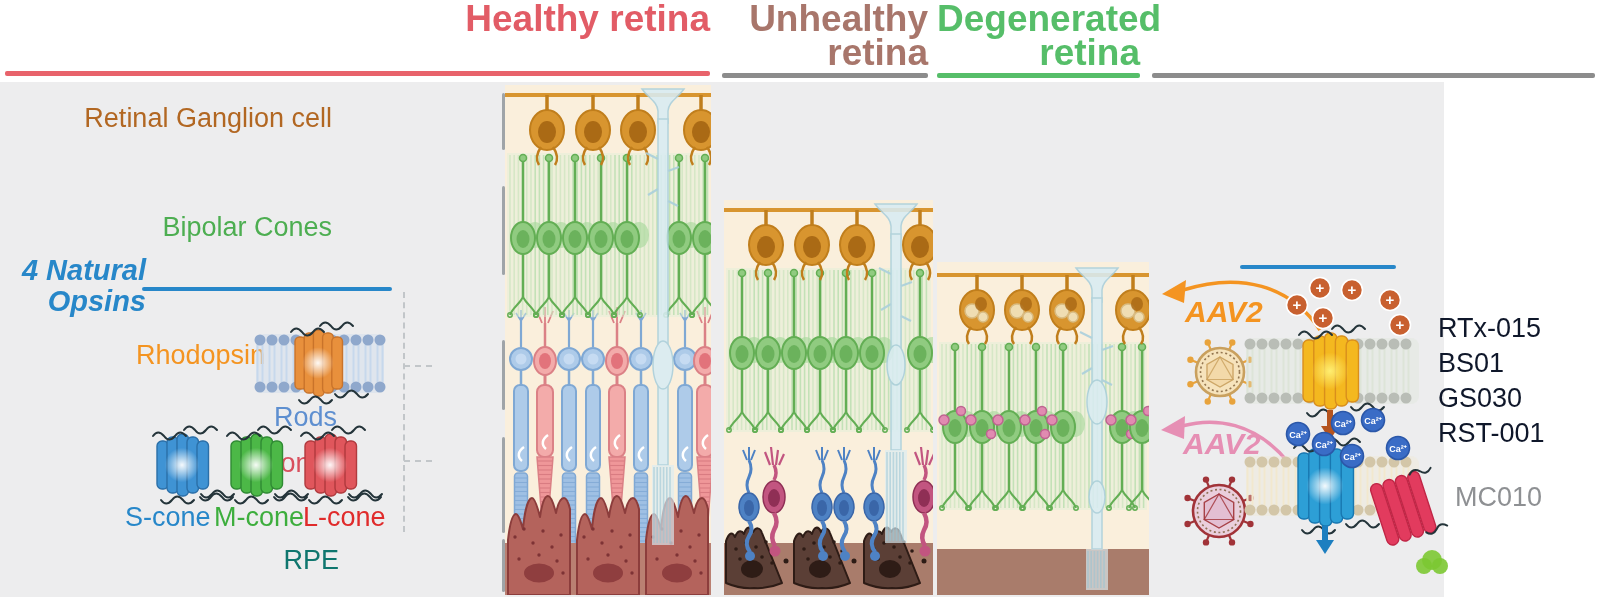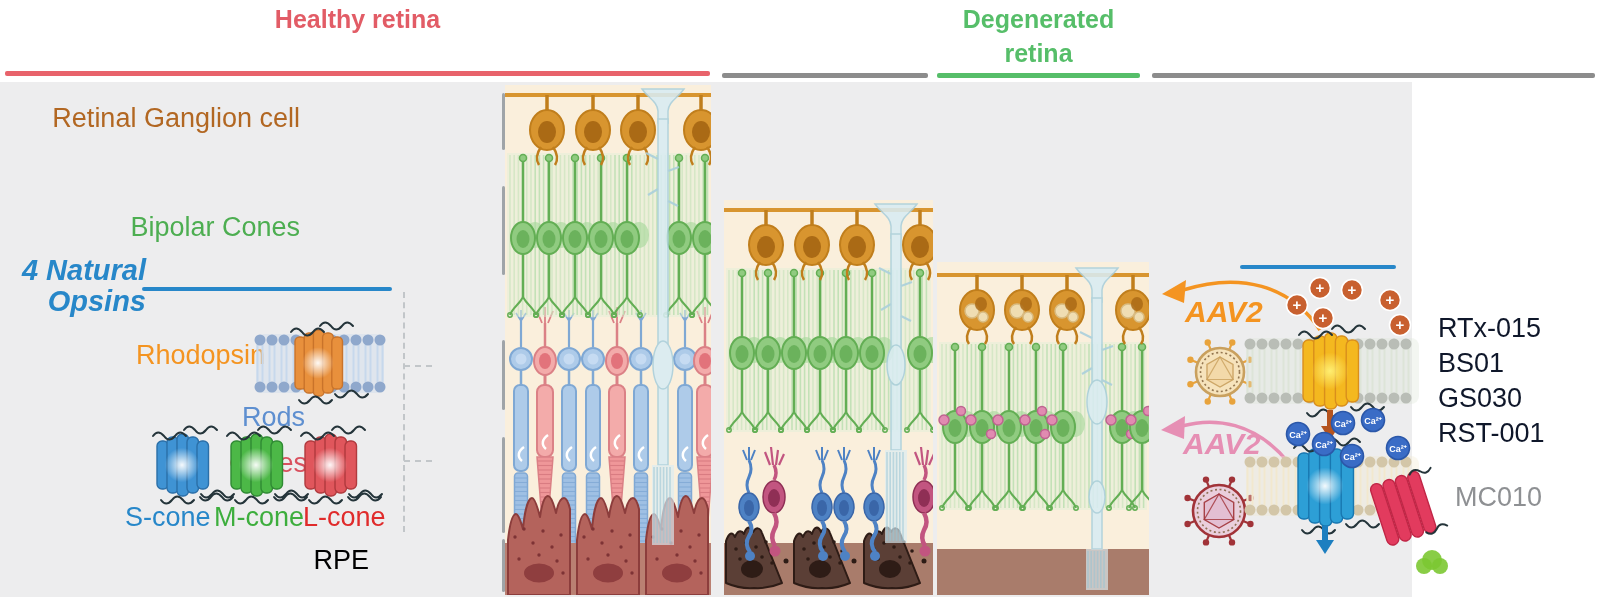--- a/index.html
+++ b/index.html
@@ -1,50 +1,51 @@
 <!DOCTYPE html>
 <html><head>
 <meta charset="utf-8">
 <style>
   html,body{margin:0;padding:0;background:#fff;}
   #canvas{position:relative;width:1600px;height:607px;background:#fff;overflow:hidden;
           font-family:"Liberation Sans",sans-serif;}
-  .hdr{position:absolute;top:2px;text-align:center;font-weight:bold;font-size:25px;line-height:34px;}
+  .hdr{position:absolute;top:2px;text-align:right;font-weight:bold;font-size:37px;line-height:34px;}
   .rule{position:absolute;height:5px;border-radius:2px;}
-  #content{position:absolute;left:0;top:82px;width:1412px;height:515px;background:#EDEDEE;}
+  #content{position:absolute;left:0;top:82px;width:1412px;height:515px;background:#EDEDEE;padding-left:32px;}
   .lbl{position:absolute;font-size:27px;white-space:nowrap;}
   .right-anchor{text-align:right;}
   .ital{font-style:italic;font-weight:bold;font-size:29px;line-height:31px;}
   .seg{position:absolute;width:2.5px;background:#9FA4A8;border-radius:2px;}
   .dash-v{position:absolute;width:0;border-left:2px dashed #C2C6C9;}
   .dash-h{position:absolute;height:0;border-top:2px dashed #C2C6C9;}
   .opsin-names div{height:35px;}
   svg{position:absolute;display:block;}
   .panel{position:absolute;}
 </style>
 </head>
 <body>
 
 <div id="canvas">
 
   <div class="hdr" id="h1" style="left: 5px; width: 705px; color: rgb(226, 92, 102);">Healthy retina</div>
+  <div class="hdr" id="h2" style="left: 722px; width: 206px; color: rgb(168, 118, 107);">Unhealthy retina</div>
   <div class="hdr" id="h3" style="left: 937px; width: 203px; color: rgb(86, 190, 105);">Degenerated retina</div>
 
   <div class="rule" id="r1" style="left: 5px; top: 71px; width: 705px; background: rgb(232, 99, 107);"></div>
   <div class="rule" id="r2" style="left: 722px; top: 73px; width: 206px; background: rgb(140, 140, 140);"></div>
   <div class="rule" id="r3" style="left: 937px; top: 73px; width: 203px; background: rgb(86, 190, 105);"></div>
   <div class="rule" id="r4" style="left: 1152px; top: 73px; width: 443px; background: rgb(140, 140, 140);"></div>
 
   <div id="content">
 
     <div class="lbl right-anchor" id="lab-ganglion" style="right: 1112px; top: 21px; color: rgb(178, 103, 34);">Retinal Ganglion cell</div>
     <div class="lbl right-anchor" id="lab-bipolar" style="right: 1112px; top: 130px; color: rgb(77, 174, 81);">Bipolar Cones</div>
     <div class="lbl right-anchor" id="lab-rods" style="right: 1107px; top: 276px; color: rgb(94, 143, 208); margin-top: 44px;">Rods</div>
     <div class="lbl right-anchor" id="lab-cones" style="right: 1105px; top: 366px; color: rgb(217, 80, 94);">Cones</div>
-    <div class="lbl right-anchor" id="lab-rpe" style="right: 1043px; top: 463px; color: #000000;">RPE</div>
+    <div class="lbl right-anchor" id="lab-rpe" style="right: 1105px; top: 463px; color: #0f766e;">RPE</div>
 
     <div class="seg" style="left:502px;top:11px;height:57px;"></div>
     <div class="seg" style="left:502px;top:104px;height:89px;"></div>
     <div class="seg" style="left:502px;top:258px;height:70px;"></div>
     <div class="seg" style="left:502px;top:355px;height:96px;"></div>
     <div class="seg" style="left:502px;top:457px;height:53px;"></div>
 
     <div class="dash-v" style="left:403px;top:210px;height:240px;"></div>
     <div class="dash-h" style="left:404px;top:283px;width:28px;"></div>
     <div class="dash-h" style="left:404px;top:378px;width:28px;"></div>

